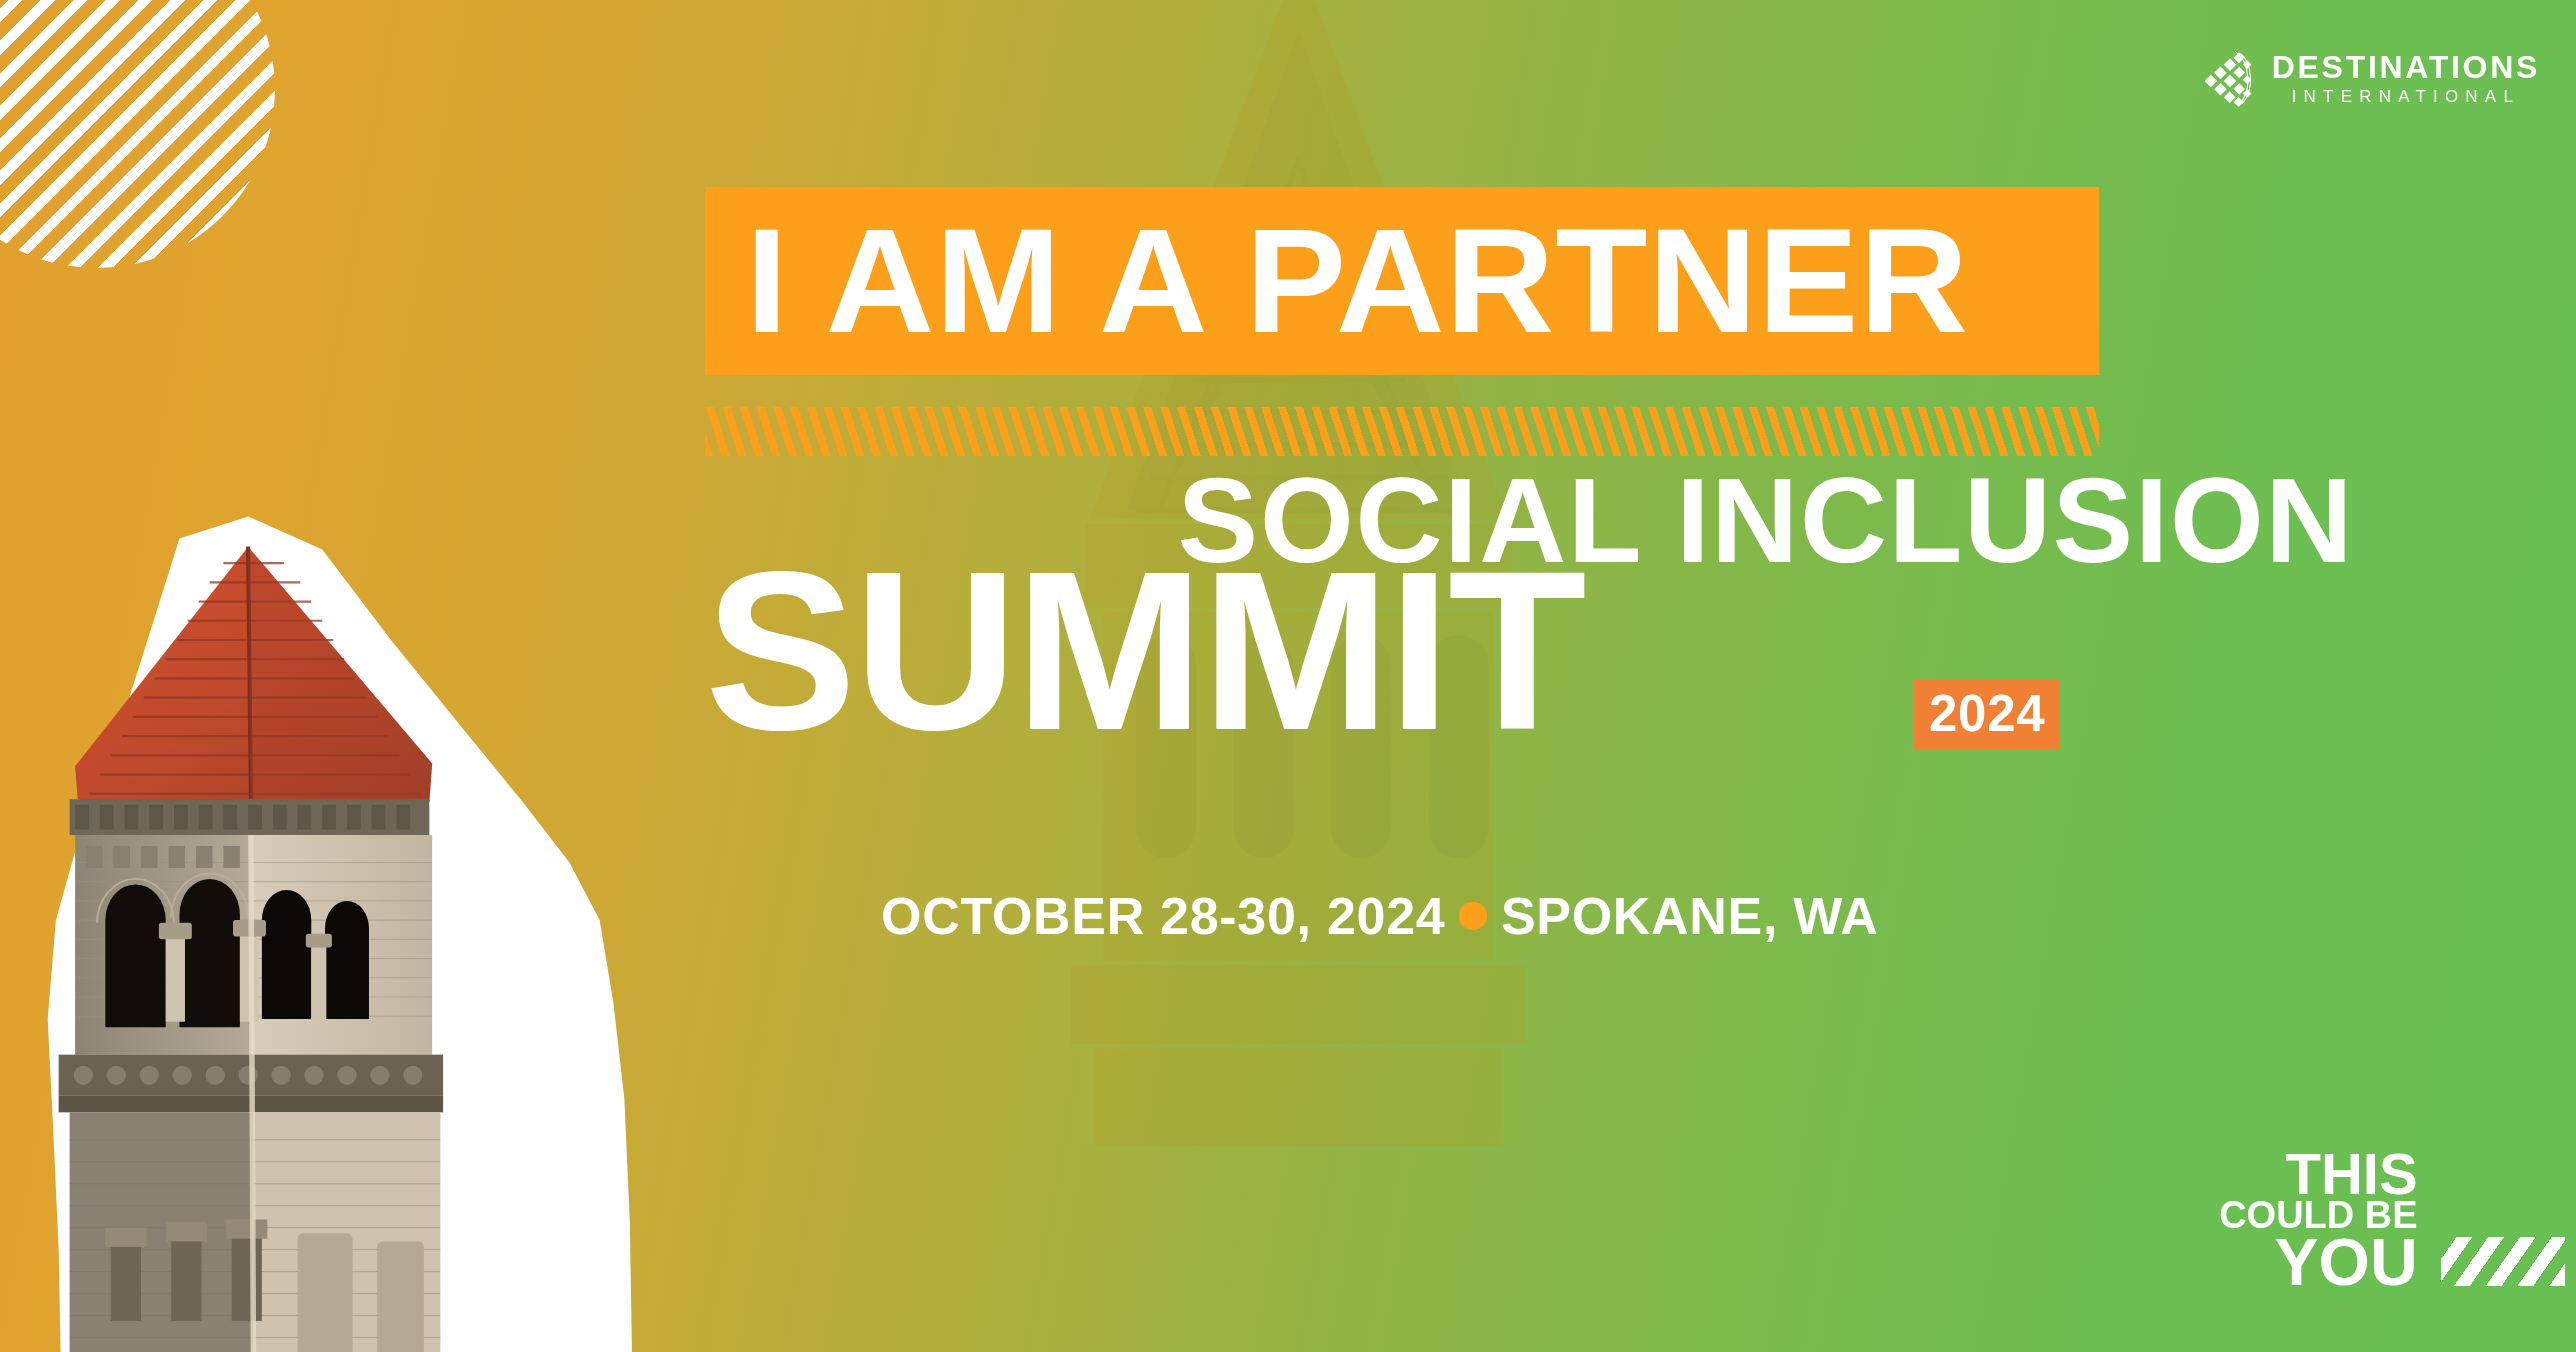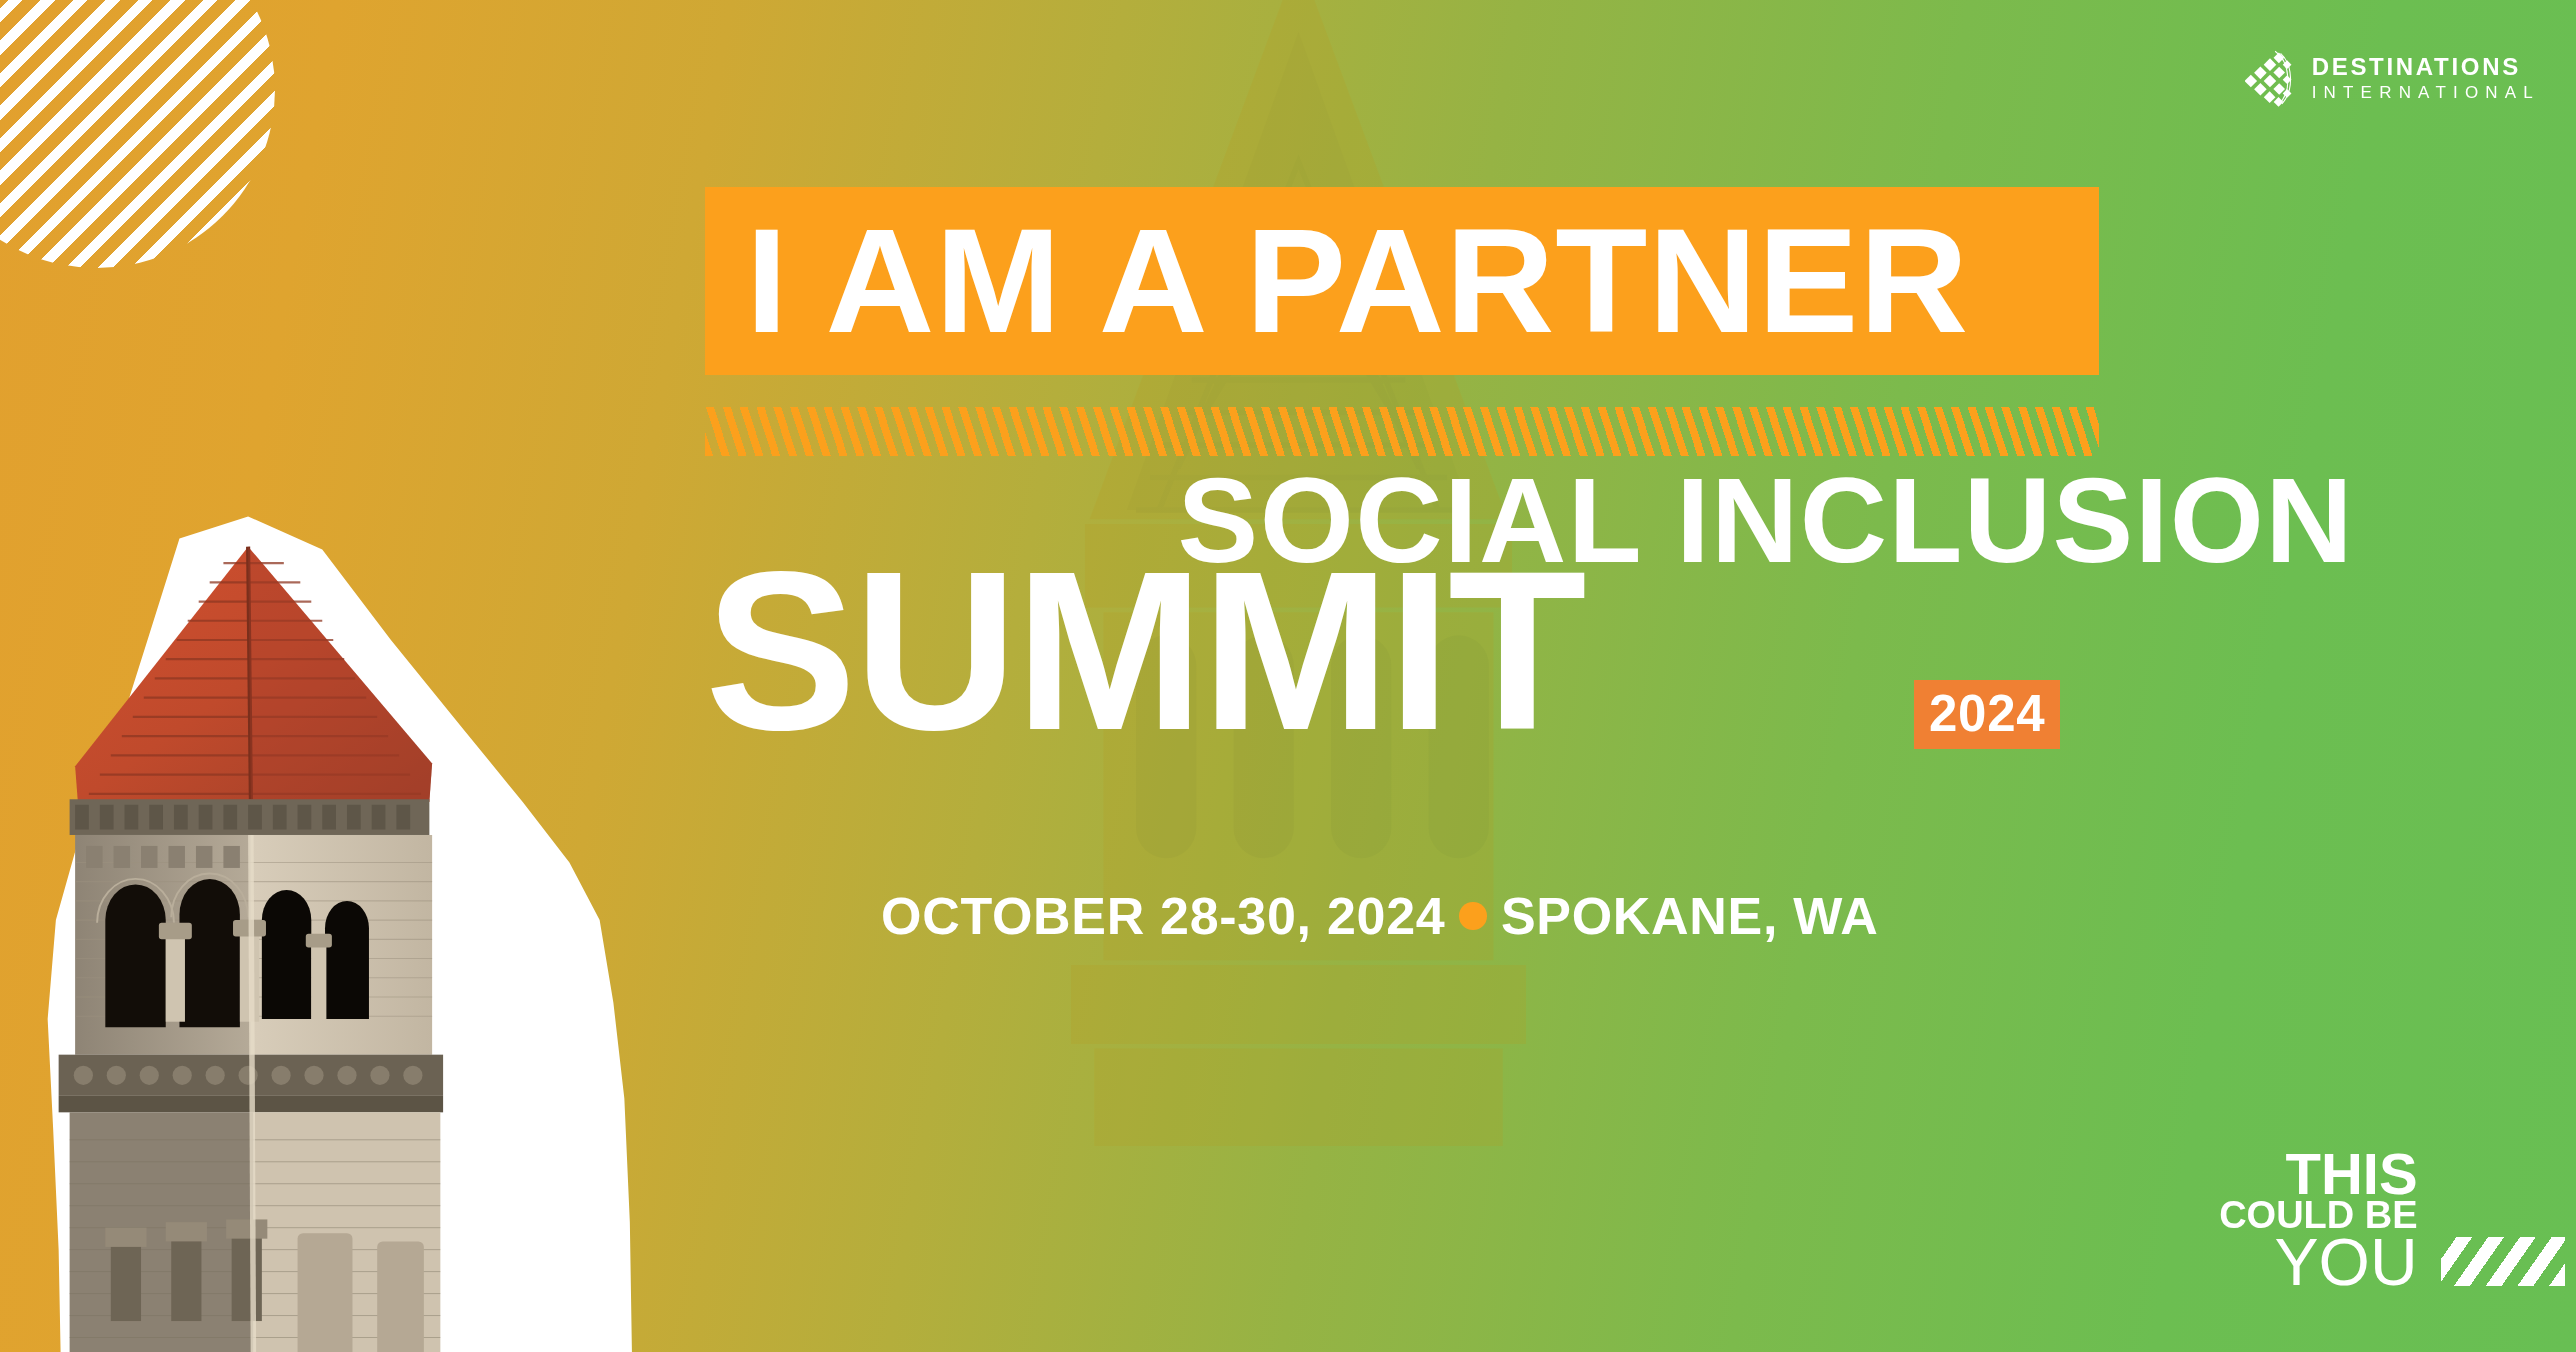--- a/index.html
+++ b/index.html
@@ -175,21 +175,21 @@
     top: 49px;
     display: flex;
     align-items: center;
     gap: 15px;
   }
   .brand-mark { width: 52px; height: 58px; flex: none; }
   .brand-mark svg { width: 100%; height: 100%; display: block; }
   .brand-words { display: flex; flex-direction: column; gap: 4.1px; }
   .brand-line1 {
     color: #ffffff;
-    font-size: 24px;
+    font-size: 32px;
     font-weight: 700;
     letter-spacing: 2.7px;
     line-height: 1;
   }
   .brand-line2 {
     color: #ffffff;
     font-size: 17px;
     font-weight: 400;
     letter-spacing: 7.2px;
     line-height: 1;
@@ -206,21 +206,21 @@
   }
   .tagline-words {
     display: flex;
     flex-direction: column;
     align-items: flex-end;
     color: #ffffff;
     line-height: 0.88;
   }
   .tl-1 { font-size: 58px; font-weight: 700; letter-spacing: 0px; }
   .tl-2 { font-size: 38px; font-weight: 700; letter-spacing: 0px; }
-  .tl-3 { font-size: 66px; font-weight: 400; letter-spacing: 0px; margin-left: 20px; }
+  .tl-3 { font-size: 66px; font-weight: 700; letter-spacing: 0px; margin-left: 20px; }
   .tagline-stripes {
     width: 124px;
     height: 49px;
     margin-left: 23.4px;
     margin-bottom: 5.5px;
     background-image: repeating-linear-gradient(
         -55deg,
         #ffffff 0px, #ffffff 13px,
         rgba(255,255,255,0) 13px, rgba(255,255,255,0) 26px);
   }

